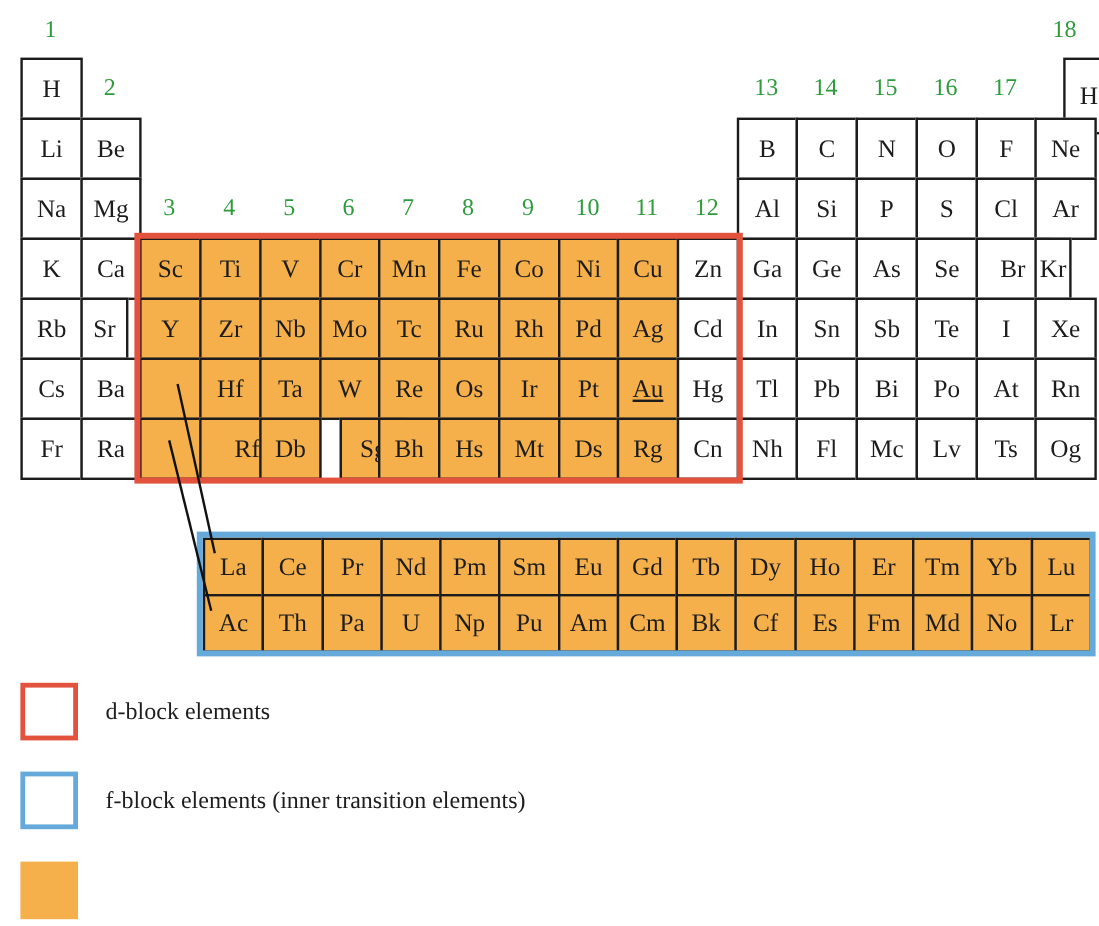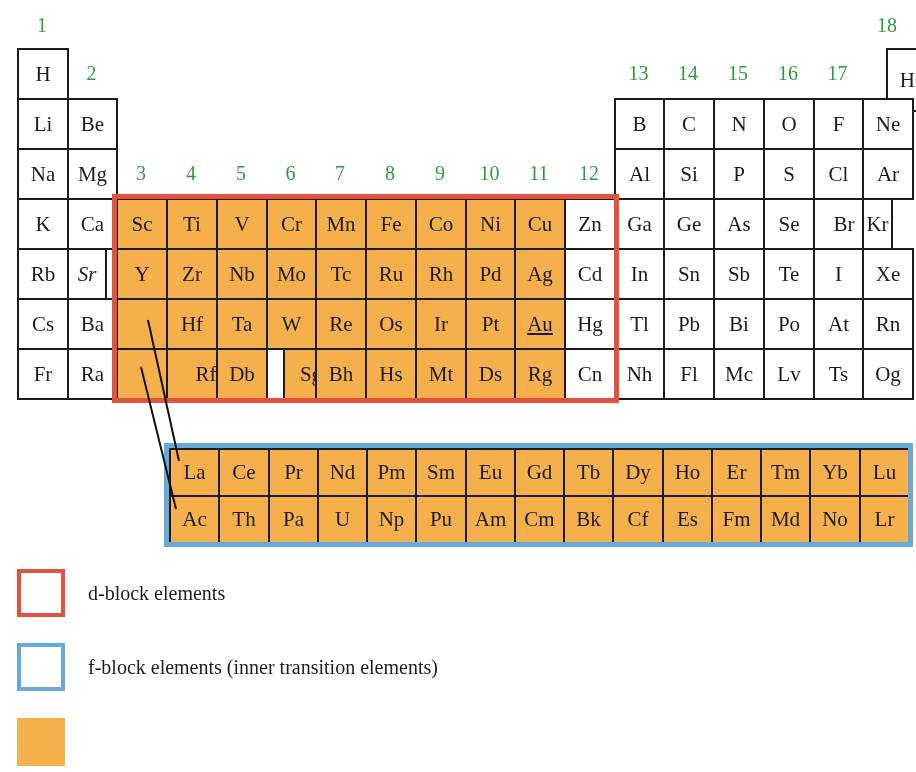--- a/index.html
+++ b/index.html
@@ -117,21 +117,21 @@
     <div class="cell orange" style="left: 465px; top: 198px; width: 51px; height: 52px;">Ni</div>
     <div class="cell orange" style="left: 514px; top: 198px; width: 52px; height: 52px;">Cu</div>
     <div class="cell white" style="left: 564px; top: 198px; width: 52px; height: 52px;">Zn</div>
     <div class="cell white" style="left: 614px; top: 198px; width: 51px; height: 52px;">Ga</div>
     <div class="cell white" style="left: 663px; top: 198px; width: 52px; height: 52px;">Ge</div>
     <div class="cell white" style="left: 713px; top: 198px; width: 52px; height: 52px;">As</div>
     <div class="cell white" style="left: 763px; top: 198px; width: 52px; height: 52px;">Se</div>
     <div class="cell white" style="left: 813px; top: 198px; width: 62px; height: 52px;">Br</div>
     <div class="cell white" style="left: 862px; top: 198px; width: 31px; height: 52px;">Kr</div>
     <div class="cell white" style="left: 17px; top: 248px; width: 52px; height: 52px;">Rb</div>
-    <div class="cell white" style="left: 67px; top: 248px; width: 40px; height: 52px; font-style: italic;">Sr</div>
+    <div class="cell white" style="left: 67px; top: 248px; width: 40px; height: 52px;">Sr</div>
     <div class="cell orange" style="left: 116px; top: 248px; width: 52px; height: 52px;">Y</div>
     <div class="cell orange" style="left: 166px; top: 248px; width: 52px; height: 52px;">Zr</div>
     <div class="cell orange" style="left: 216px; top: 248px; width: 52px; height: 52px;">Nb</div>
     <div class="cell orange" style="left: 266px; top: 248px; width: 51px; height: 52px;">Mo</div>
     <div class="cell orange" style="left: 315px; top: 248px; width: 52px; height: 52px;">Tc</div>
     <div class="cell orange" style="left: 365px; top: 248px; width: 52px; height: 52px;">Ru</div>
     <div class="cell orange" style="left: 415px; top: 248px; width: 52px; height: 52px;">Rh</div>
     <div class="cell orange" style="left: 465px; top: 248px; width: 51px; height: 52px;">Pd</div>
     <div class="cell orange" style="left: 514px; top: 248px; width: 52px; height: 52px;">Ag</div>
     <div class="cell white" style="left: 564px; top: 248px; width: 52px; height: 52px;">Cd</div>

